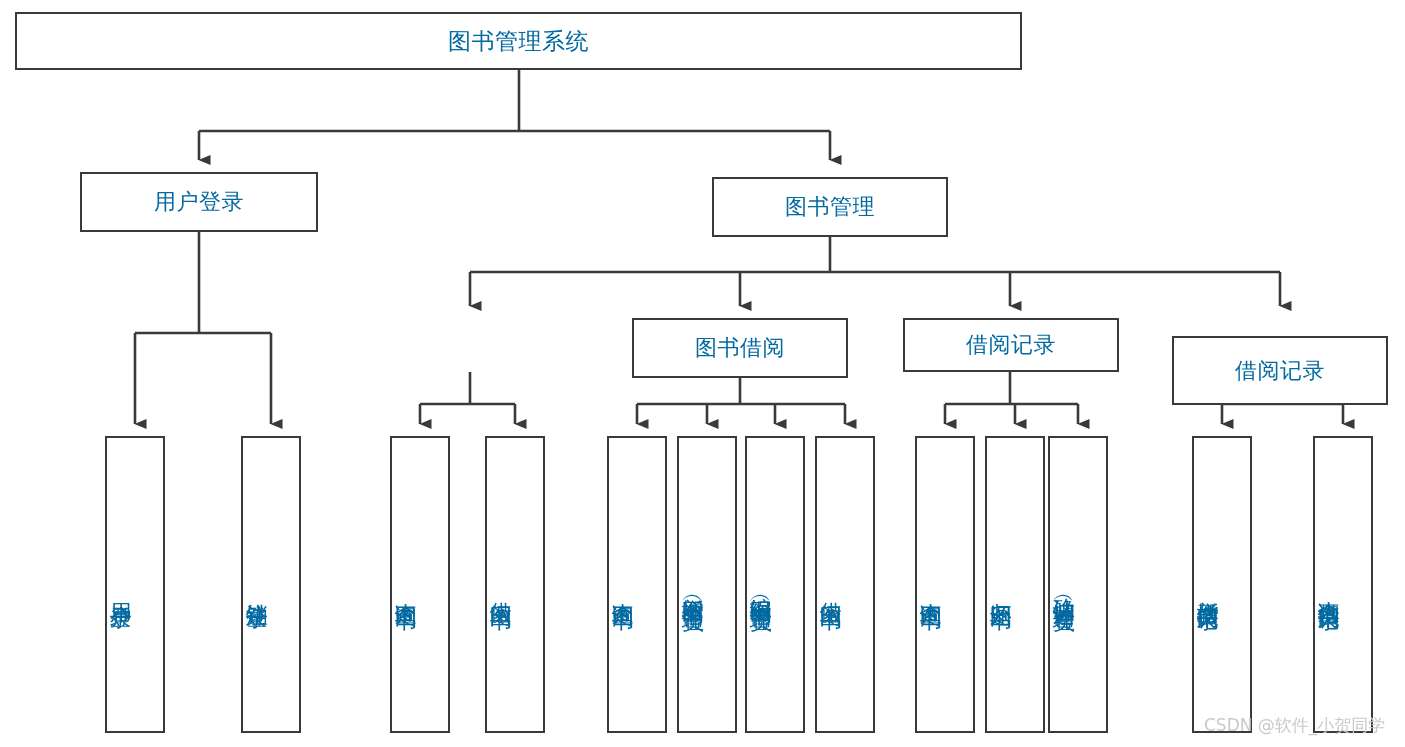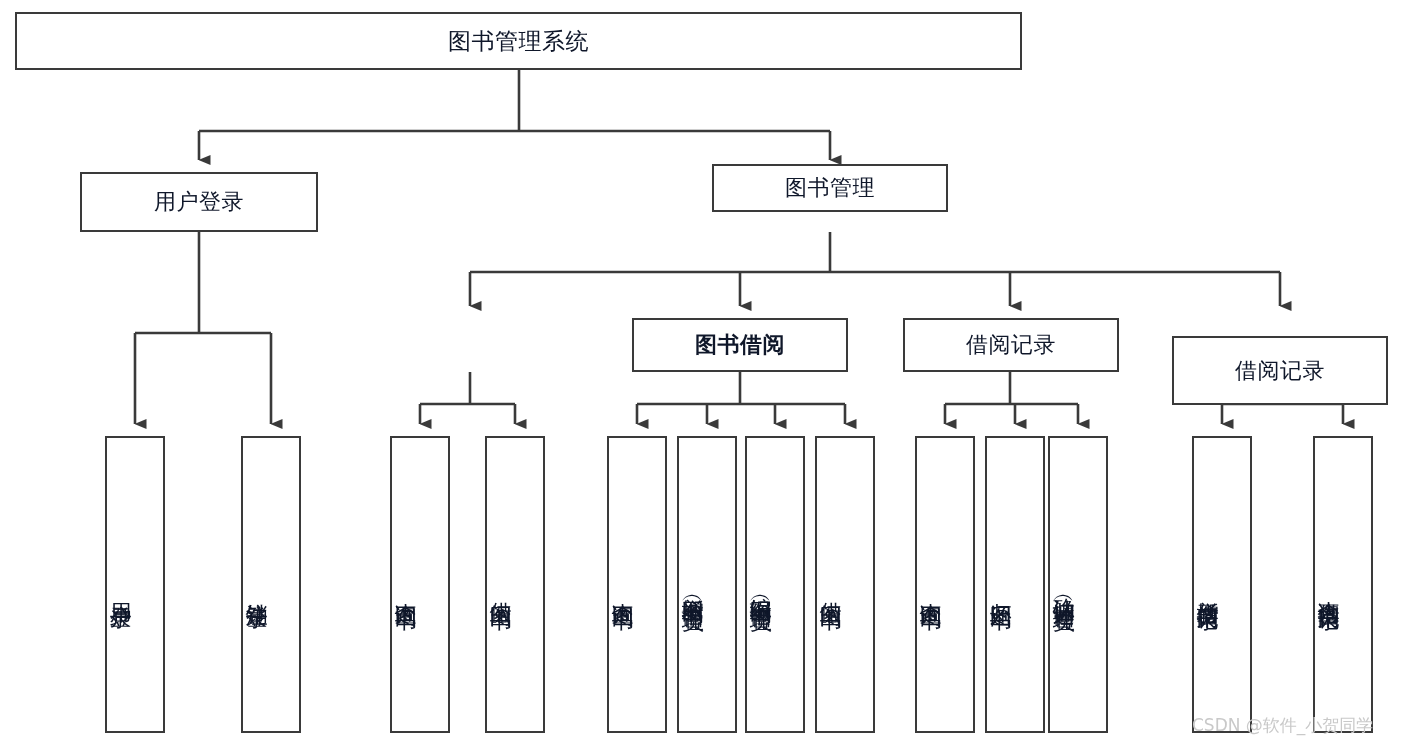--- a/index.html
+++ b/index.html
@@ -31,21 +31,21 @@
     position: absolute;
     box-sizing: border-box;
     background: #ffffff;
     border: 2px solid #3a3a3a;
     display: flex;
     align-items: center;
     justify-content: center;
     z-index: 3;
   }
   .node-label {
-    color: #0f172a;
+    color: #0369a1;
     text-align: center;
     line-height: 1.15;
     letter-spacing: 0.5px;
     white-space: nowrap;
   }
   .node.h .node-label {
     font-size: 22px;
   }
   .node.title-node .node-label {
     font-size: 23px;
@@ -69,20 +69,21 @@
   }
   .watermark {
     position: absolute;
     left: 1192px;
     top: 714px;
     font-size: 17px;
     color: #c9c9c9;
     white-space: nowrap;
     z-index: 5;
     font-family: "DejaVu Sans", "Liberation Sans", sans-serif;
+    padding-left: 12px;
   }
 </style>
 </head>
 <body>
 
 <div id="diagram-root">
 
   <svg class="edges" viewBox="0 0 1405 747" xmlns="http://www.w3.org/2000/svg">
     <defs>
       <marker id="arrow" viewBox="0 0 10 12" refX="5" refY="11.5" markerWidth="10" markerHeight="12" orient="auto-start-reverse" markerUnits="userSpaceOnUse">
@@ -133,25 +134,25 @@
     </g>
   </svg>
 
   <div class="node h title-node" style="left:15px; top:12px; width:1007px; height:58px;">
     <span class="node-label">图书管理系统</span>
   </div>
 
   <div class="node h" style="left:80px; top:172px; width:238px; height:60px;">
     <span class="node-label">用户登录</span>
   </div>
-  <div class="node h" style="left:712px; top:164px; width:236px; height:48px;">
+  <div class="node h" style="left:712px; top:177px; width:236px; height:60px;">
     <span class="node-label">图书管理</span>
   </div>
 
-  <div class="node h" style="left:632px; top:318px; width:216px; height:54px;font-weight:bold;">
+  <div class="node h" style="left:632px; top:318px; width:216px; height:60px;">
     <span class="node-label">图书借阅</span>
   </div>
   <div class="node h" style="left:903px; top:318px; width:216px; height:54px;">
     <span class="node-label">借阅记录</span>
   </div>
   <div class="node h" style="left:1172px; top:336px; width:216px; height:69px;">
     <span class="node-label">借阅记录</span>
   </div>
 
   <div class="node v" style="left:105px; top:436px; width:60px; height:297px;">

